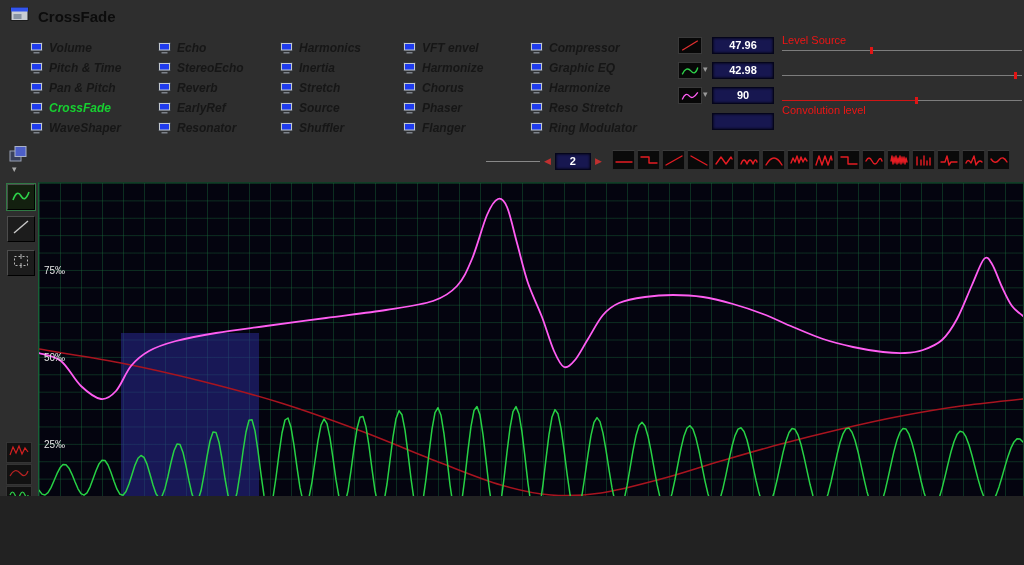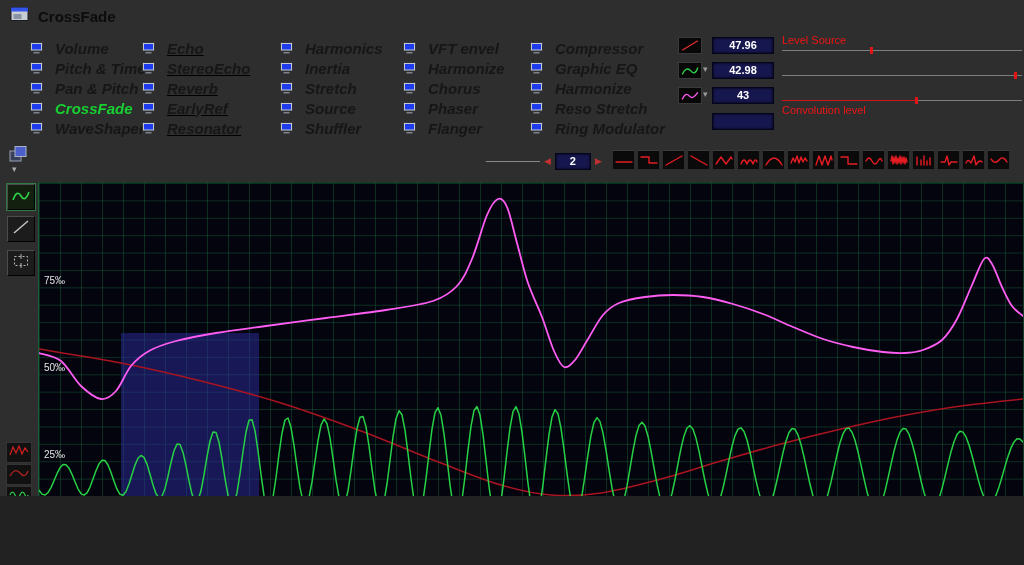--- a/index.html
+++ b/index.html
@@ -6,21 +6,21 @@
   body{font-family:"Liberation Sans",sans-serif;}
   #app{position:relative;width:1024px;height:496px;background:#2e2e2e;overflow:hidden;}
 
   
   #hdr{position:absolute;left:10px;top:6px;display:flex;align-items:center;gap:8px;}
   #hdr .title{font-size:15px;font-weight:700;color:#0c0c0c;}
 
   
   .effcol{position:absolute;top:38px;}
   .effitem{display:flex;align-items:center;height:20px;cursor:pointer;}
-  .effitem .lbl{font-style:italic;font-weight:700;font-size:15px;color:#161616;margin-left:12px;white-space:nowrap;}
+  .effitem .lbl{font-style:italic;font-weight:700;font-size:12px;color:#161616;margin-left:6px;white-space:nowrap;}
   .effitem.sel .lbl{color:#17d031;}
   .effic{display:flex;align-items:center;}
 
   
   #params{position:absolute;left:678px;top:0;width:346px;height:140px;}
   .prow{position:absolute;left:0;width:346px;height:24px;}
   .pcurve{position:absolute;left:0;top:3px;width:22px;height:15px;background:#070707;border:1px solid #3a3a3a;display:flex;align-items:center;justify-content:center;}
   .pdd{position:absolute;left:25px;top:5px;color:#9a9a9a;font-size:9px;cursor:pointer;}
   .vbox{background:#171750;border:1px solid #04041c;box-shadow:inset 0 0 3px #000;color:#fff;font-weight:700;font-size:11px;text-align:center;line-height:15px;}
   .pval{position:absolute;left:34px;top:3px;width:60px;height:15px;}
@@ -44,21 +44,21 @@
 
   
   .sbtn{position:absolute;left:7px;width:26px;height:24px;background:#1c1c1c;border:1px solid #000;border-top-color:#4c4c4c;border-left-color:#4c4c4c;display:flex;align-items:center;justify-content:center;cursor:pointer;}
   .sbtn.active{background:#13200f;outline:1px solid #2f7a44;}
   .mthumb{position:absolute;left:6px;width:24px;height:19px;background:#111;border:1px solid #343434;display:flex;align-items:center;justify-content:center;cursor:pointer;}
 
   
   #plot{position:absolute;left:38px;top:182px;width:984px;height:348px;border:1px solid #113d26;border-left:1px solid #176036;}
   #selection{position:absolute;background:rgba(44,44,158,0.5);z-index:1;}
   #curves{position:absolute;left:0;top:0;z-index:3;pointer-events:none;}
-  #yticks{position:absolute;left:0;top:17px;width:100%;height:100%;z-index:4;pointer-events:none;}
+  #yticks{position:absolute;left:0;top:7px;width:100%;height:100%;z-index:4;pointer-events:none;}
   .ytick{position:absolute;left:5px;color:#e6e6e6;font-size:10px;}
 
   
   #bbar{position:absolute;left:0;top:532px;width:1024px;height:33px;}
   .bbtn{position:absolute;top:4px;width:24px;height:22px;background:#242424;border:1px solid #0a0a0a;border-top-color:#4e4e4e;border-left-color:#4e4e4e;display:flex;align-items:center;justify-content:center;padding:0;cursor:pointer;}
   .bbtn.big{width:28px;height:24px;top:2px;}
 </style>
 </head>
 <body>
 
@@ -121,21 +121,21 @@
           <span class="effic">
             <svg width="13" height="12" viewBox="0 0 13 12">
               <rect x="0.5" y="0.5" width="12" height="8.5" rx="1" fill="#c3c9d1" stroke="#30343a"></rect>
               <rect x="2" y="2" width="9" height="5.5" fill="#1f3bee"></rect>
               <rect x="3.5" y="10" width="6" height="1.5" fill="#7d828a"></rect>
             </svg>
           </span>
           <span class="lbl">WaveShaper</span>
         </div>
       </div>
-      <div class="effcol" style="left: 142px; text-decoration: underline;">
+      <div class="effcol" style="left: 158px;">
         <div class="effitem">
           <span class="effic">
             <svg width="13" height="12" viewBox="0 0 13 12">
               <rect x="0.5" y="0.5" width="12" height="8.5" rx="1" fill="#c3c9d1" stroke="#30343a"></rect>
               <rect x="2" y="2" width="9" height="5.5" fill="#1f3bee"></rect>
               <rect x="3.5" y="10" width="6" height="1.5" fill="#7d828a"></rect>
             </svg>
           </span>
           <span class="lbl">Echo</span>
         </div>
@@ -363,21 +363,21 @@
           <div class="ptick" style="left: 231.8px;"></div>
         </div>
       </div>
       <div class="prow" style="top: 84px;">
         <div class="pcurve">
           <svg width="20" height="13" viewBox="0 0 22 15">
             <path d="M2,12 Q6,3 10,8 T20,4" stroke="#ff5df2" fill="none" stroke-width="1.5"></path>
           </svg>
         </div>
         <span class="pdd">▾</span>
-        <div class="vbox pval">43</div>
+        <div class="vbox pval">90</div>
         <div class="plabel" style="color: rgb(238, 21, 21); margin-top: 20px;">Convolution level</div>
         <div class="pslider">
           <div class="pfill" style="width: 134.4px;"></div>
           <div class="ptick" style="left: 133.4px;"></div>
         </div>
       </div>
       <div class="prow" style="top: 110px;">
         <div class="vbox pval"></div>
       </div>
     </div>

